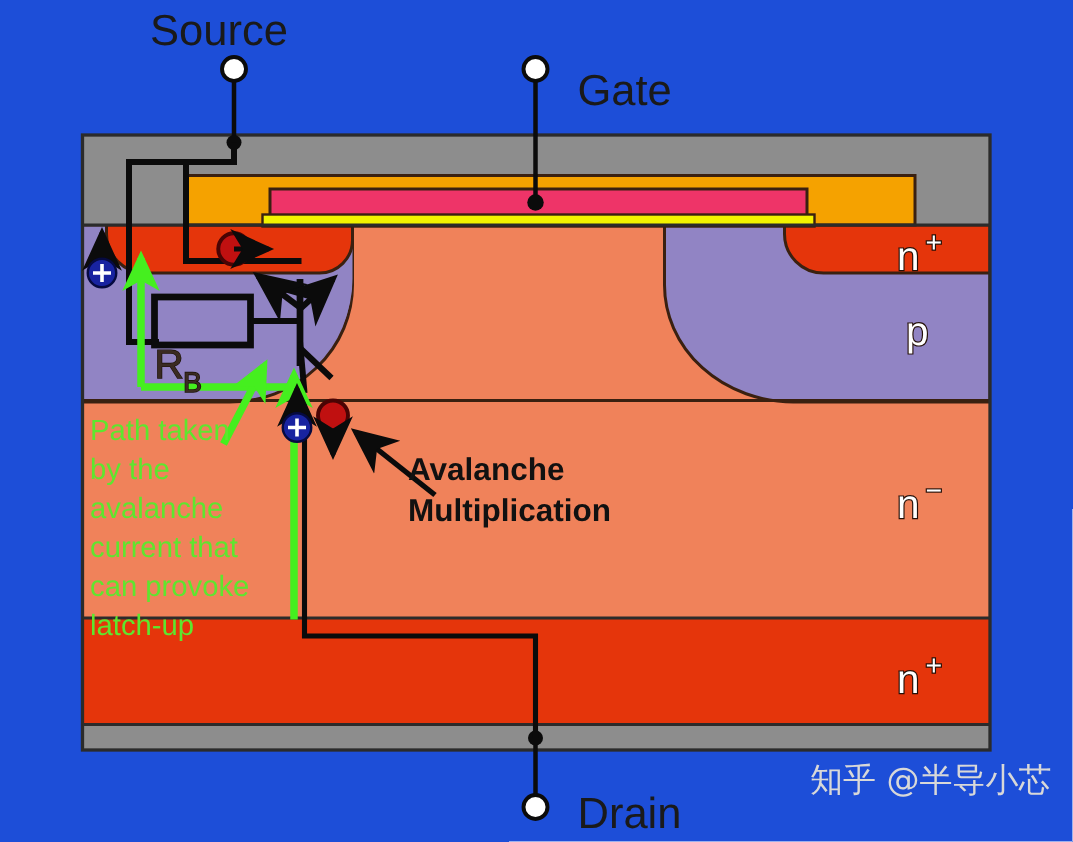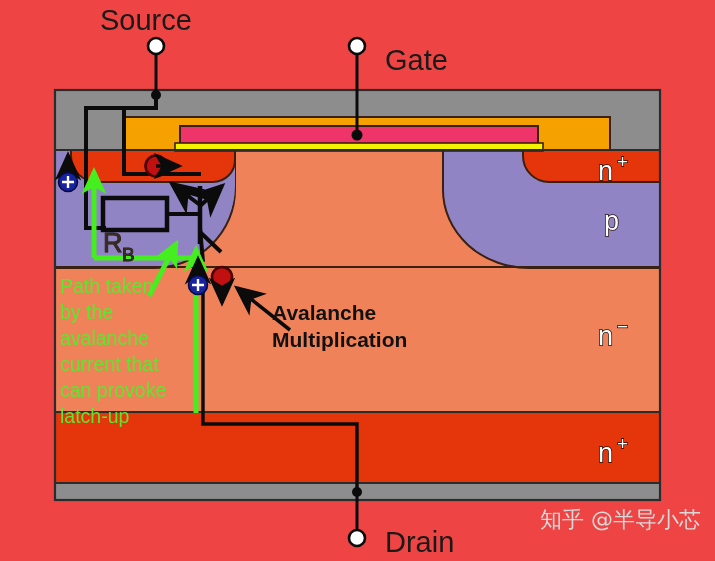--- a/index.html
+++ b/index.html
@@ -1,18 +1,18 @@
 <!DOCTYPE html>
 <html><head>
 <meta charset="utf-8">
 <style>
   html,body{margin:0;padding:0;background:#ffffff;}
   body{width:715px;height:561px;overflow:hidden;
        font-family:"Liberation Sans", sans-serif;}
-  #stage{position:relative;width:715px;height:561px;background:#ef4444;}
+  #stage{position:relative;width:715px;height:561px;background:#1d4ed8;}
   svg#diagram{position:absolute;left:0;top:0;width:715px;height:561px;}
   .term-label{font-size:29px;fill:#1a1a1a;font-family:"Liberation Sans",sans-serif;}
   .region-label{font-size:27px;font-family:"Liberation Sans",sans-serif;
                 fill:#ffffff;stroke:#241008;stroke-width:1.6px;
                 paint-order:stroke fill;}
   .region-sup{font-size:19px;}
   .rb-label{font-size:27px;font-family:"Liberation Sans",sans-serif;
             fill:#3a2b22;stroke:#1b1208;stroke-width:0.9px;paint-order:stroke fill;}
   .rb-sub{font-size:19px;}
   .green-text{font-size:19.5px;fill:#5ee62e;font-family:"Liberation Sans",sans-serif;}

